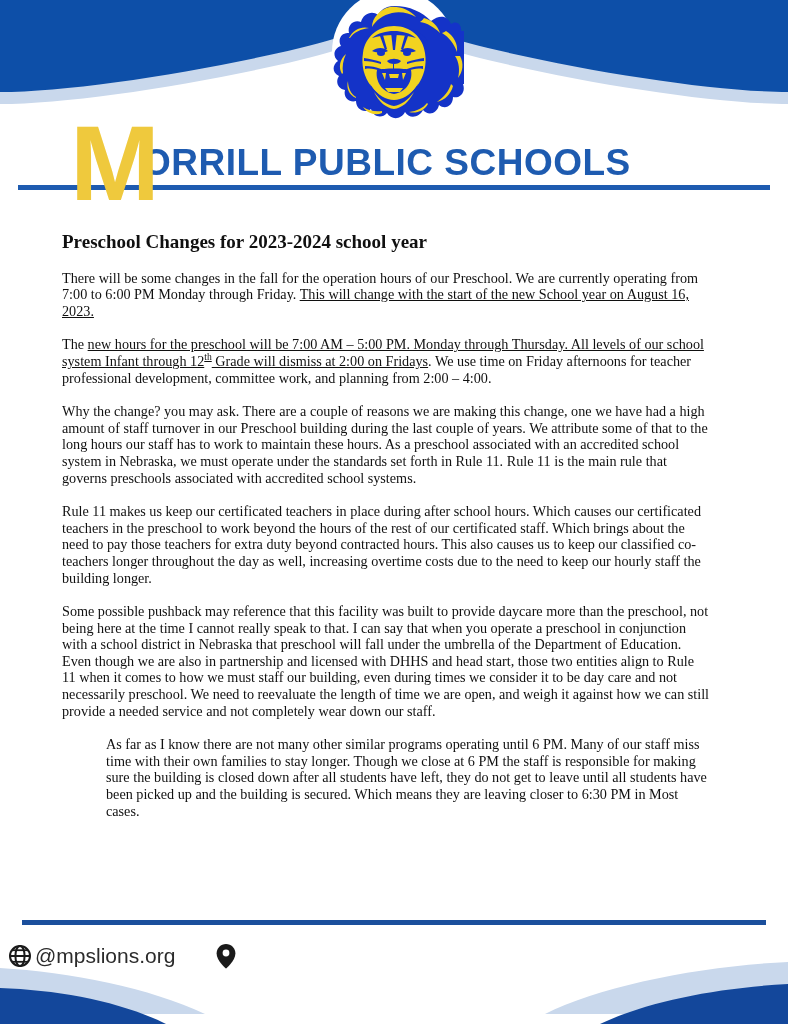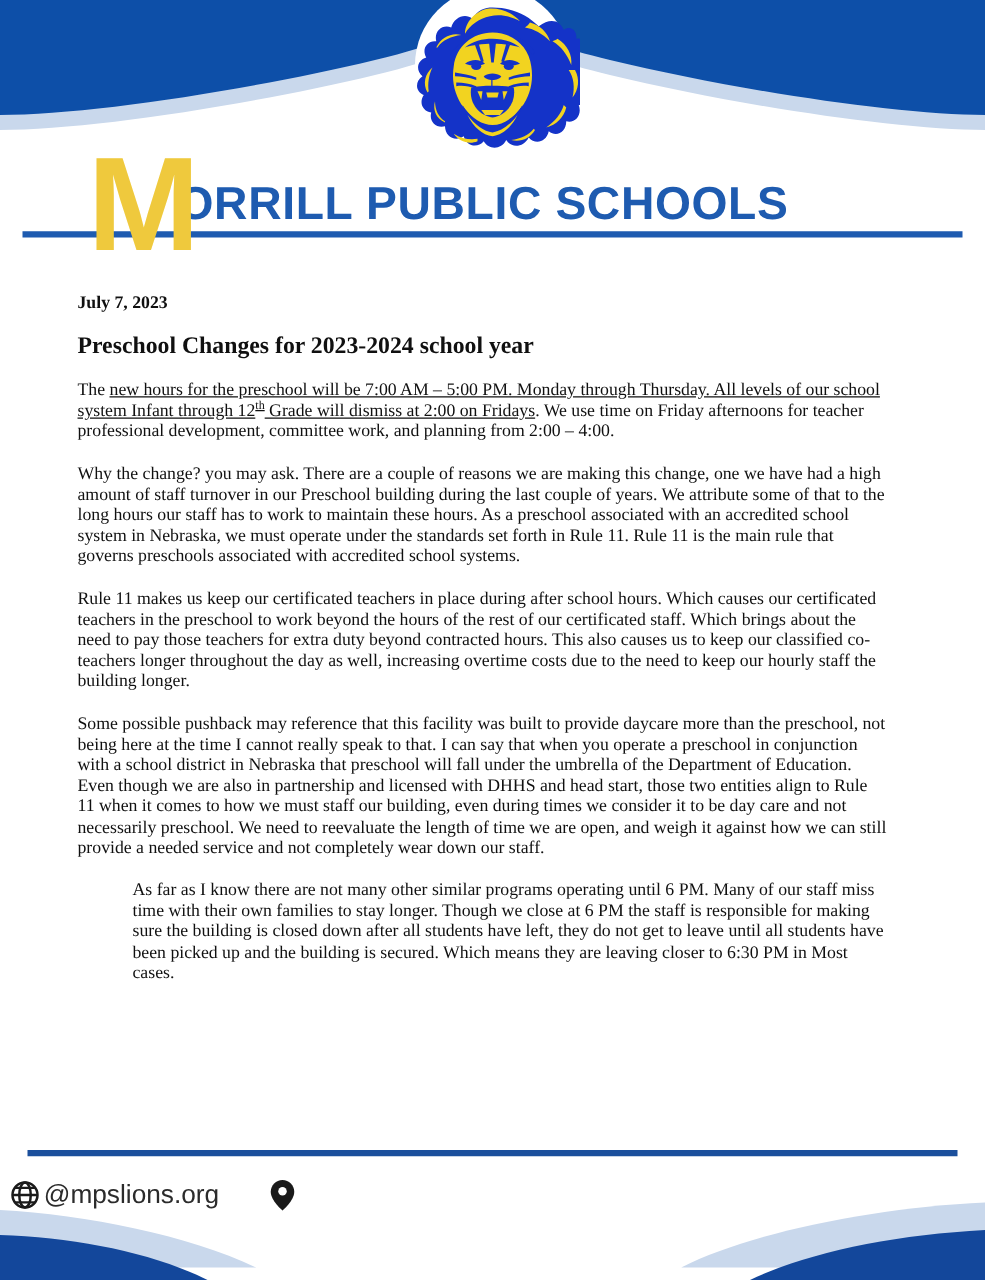--- a/index.html
+++ b/index.html
@@ -259,23 +259,23 @@
   </div>
 
   <div class="title-row">
     <span class="big-m">M</span>
     <span class="school-name">ORRILL PUBLIC SCHOOLS</span>
   </div>
   <div class="header-rule"></div>
 </div>
 
 <div class="letter-body">
-  <p class="doc-date">July 7, 2023</p>
   <p class="doc-subject">Preschool Changes for 2023-2024 school year</p>
   <div id="paras">
+      <p class="para"><span>There will be some changes in the fall for the operation hours of our Preschool.  We are currently operating from 7:00 to 6:00 PM Monday through Friday.  </span><span class="u">This will change with the start of the new School year on August 16, 2023.  </span></p>
       <p class="para"><span>The </span><span class="u">new hours for the preschool will be 7:00 AM – 5:00 PM. Monday through Thursday.  All levels of our school system Infant through 12</span><sup class="u">th</sup><span class="u"> Grade will dismiss at 2:00 on Fridays</span><span>. We use time on Friday afternoons for teacher professional development, committee work, and planning from 2:00 – 4:00.</span></p>
       <p class="para"><span>Why the change? you may ask. There are a couple of reasons we are making this change, one we have had a high amount of staff turnover in our Preschool building during the last couple of years.  We attribute some of that to the long hours our staff has to work to maintain these hours.  As a preschool associated with an accredited school system in Nebraska, we must operate under the standards set forth in Rule 11.  Rule 11 is the main rule that governs preschools associated with accredited school systems.</span></p>
       <p class="para"><span>Rule 11 makes us keep our certificated teachers in place during after school hours.  Which causes our certificated teachers in the preschool to work beyond the hours of the rest of our certificated staff. Which brings about the need to pay those teachers for extra duty beyond contracted hours.   This also causes us to keep our classified co-teachers longer throughout the day as well, increasing overtime costs due to the need to keep our hourly staff the building longer.</span></p>
       <p class="para"><span>Some possible pushback may reference that this facility was built to provide daycare more than the preschool, not being here at the time I cannot really speak to that. I can say that when you operate a preschool in conjunction with a school district in Nebraska that preschool will fall under the umbrella of the Department of Education. Even though we are also in partnership and licensed with DHHS and head start, those two entities align to Rule 11 when it comes to how we must staff our building, even during times we consider it to be day care and not necessarily preschool.  We need to reevaluate the length of time we are open, and weigh it against how we can still provide a needed service and not completely wear down our staff.</span></p>
       <p class="para"><span>As far as I know there are not many other similar programs operating until 6 PM. Many of our staff miss time with their own families to stay longer.  Though we close at 6 PM the staff is responsible for making sure the building is closed down after all students have left, they do not get to leave until all students have been picked up and the building is secured. Which means they are leaving closer to 6:30 PM in Most cases.</span></p>
     </div>
 </div>
 
 <div class="footer-zone">
   <svg class="footer-svg" viewBox="0 0 788 122" preserveAspectRatio="none">

